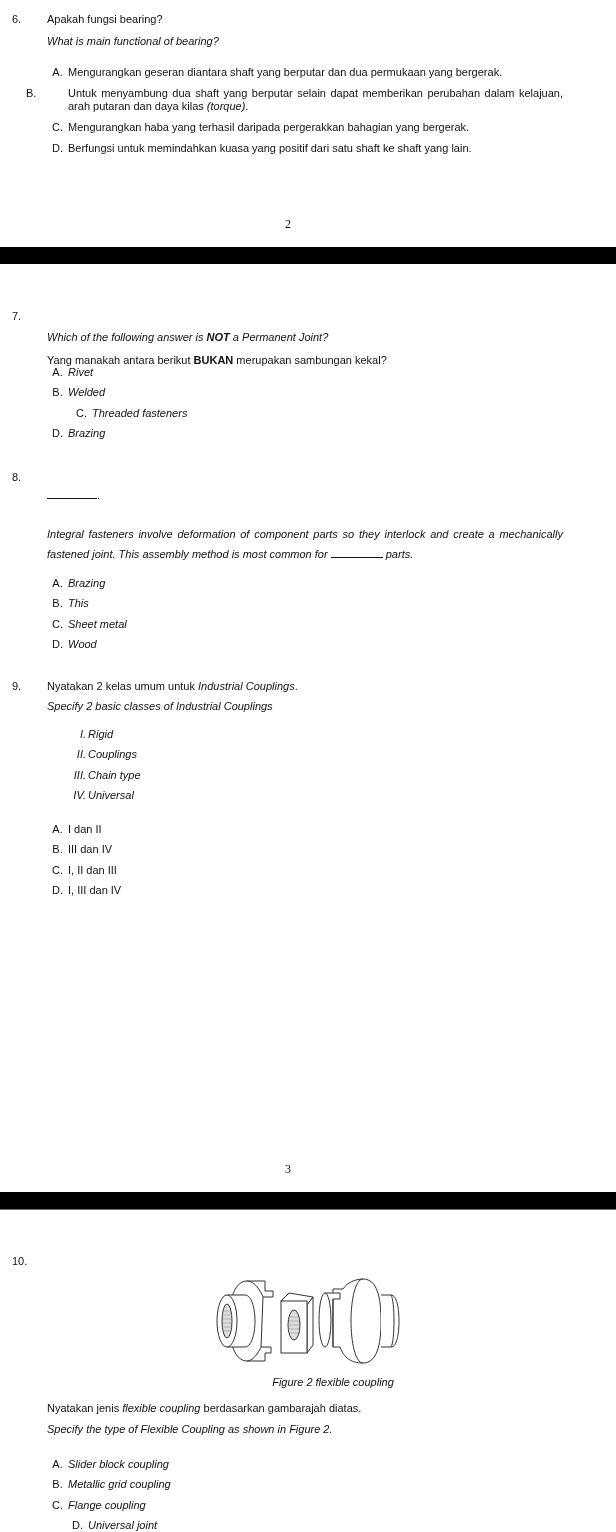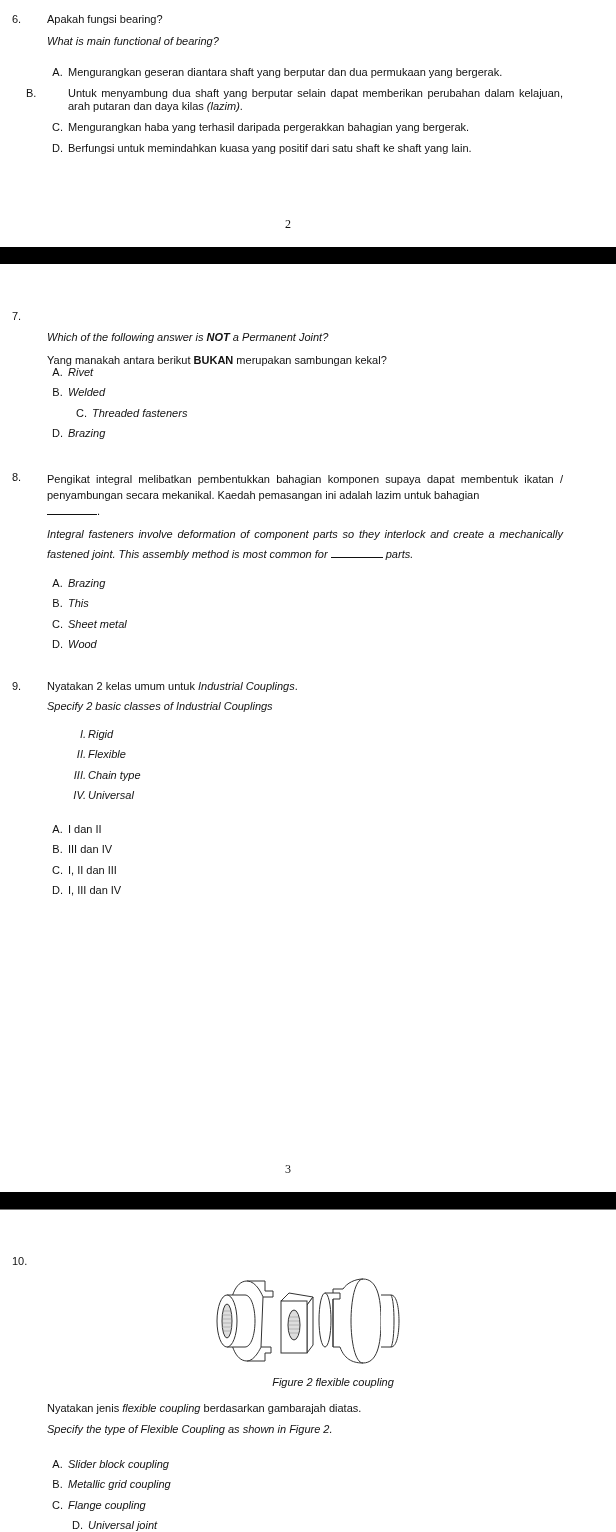--- a/index.html
+++ b/index.html
@@ -25,57 +25,57 @@
 </style>
 </head>
 <body>
 
 <div>
   <span class="qnum" style="top:13px;">6.</span>
   <div class="text" style="top:13px;">Apakah fungsi bearing?</div>
   <div class="text it" style="top:35px;">What is main functional of bearing?</div>
 
   <div class="opt" style="top:66px;"><span class="lbl">A.</span><span>Mengurangkan geseran diantara shaft yang berputar dan dua permukaan yang bergerak.</span></div>
-  <div class="opt hang" style="top:87px;"><span class="lbl">B.</span><span>Untuk menyambung dua shaft yang berputar selain dapat memberikan perubahan dalam kelajuan, arah putaran dan daya kilas </span><span class="it">(lazim)</span><span>.</span></div>
+  <div class="opt hang" style="top:87px;"><span class="lbl">B.</span><span>Untuk menyambung dua shaft yang berputar selain dapat memberikan perubahan dalam kelajuan, arah putaran dan daya kilas </span><span class="it">(torque)</span><span>.</span></div>
   <div class="opt" style="top:121px;"><span class="lbl">C.</span><span>Mengurangkan haba yang terhasil daripada pergerakkan bahagian yang bergerak.</span></div>
   <div class="opt" style="top:142px;"><span class="lbl">D.</span><span>Berfungsi untuk memindahkan kuasa yang positif dari satu shaft ke shaft yang lain.</span></div>
 </div>
 
 <div class="pagenum" style="top:218px;">2</div>
 <div class="bar" style="top:247px; height:17px;"></div>
 
 <div>
   <span class="qnum" style="top:310px;">7.</span>
   <div class="text" style="top:310px;margin-top:44px;"><span>Yang manakah antara berikut </span><b>BUKAN</b><span> merupakan sambungan kekal?</span></div>
   <div class="text it" style="top:331px;"><span>Which of the following answer is </span><b>NOT</b><span> a Permanent Joint?</span></div>
 
   <div class="opt it" style="top:366px;"><span class="lbl">A.</span><span>Rivet</span></div>
   <div class="opt it" style="top:386px;"><span class="lbl">B.</span><span>Welded</span></div>
   <div class="opt it" style="top:407px;margin-left:24px;"><span class="lbl">C.</span><span>Threaded fasteners</span></div>
   <div class="opt it" style="top:427px;"><span class="lbl">D.</span><span>Brazing</span></div>
 </div>
 
 <div>
   <span class="qnum" style="top:471px;">8.</span>
-  <div class="text just" style="top:471px; line-height:16px;"><span>Pengikat integral melibatkan pembentukkan bahagian komponen supaya dapat membentuk ikatan / penyambungan secara mekanikal. Kaedah pemasangan ini adalah lazim untuk bahagian</span><br><span class="blank" style="width:50px;"></span><span>.</span></div>
+  <div class="text just" style="top:471px; line-height:16px;"><br><span class="blank" style="width:50px;"></span><span>.</span></div>
   <div class="text just it" style="top:524px; line-height:20px;"><span>Integral fasteners involve deformation of component parts so they interlock and create a mechanically fastened joint. This assembly method is most common for </span><span class="blank" style="width:52px;"></span><span> parts.</span></div>
 
   <div class="opt it" style="top:577px;"><span class="lbl">A.</span><span>Brazing</span></div>
   <div class="opt it" style="top:597px;"><span class="lbl">B.</span><span>This</span></div>
   <div class="opt it" style="top:618px;"><span class="lbl">C.</span><span>Sheet metal</span></div>
   <div class="opt it" style="top:638px;"><span class="lbl">D.</span><span>Wood</span></div>
 </div>
 
 <div>
   <span class="qnum" style="top:680px;">9.</span>
   <div class="text" style="top:680px;"><span>Nyatakan 2 kelas umum untuk </span><span class="it">Industrial Couplings</span><span>.</span></div>
   <div class="text it" style="top:700px;">Specify 2 basic classes of Industrial Couplings</div>
 
   <div class="roman" style="left:88px; top:728px;"><span class="rn" style="right:auto; left:-32px;">I.</span><span>Rigid</span></div>
-  <div class="roman" style="left:88px; top:748px;"><span class="rn" style="right:auto; left:-32px;">II.</span><span>Flexible</span></div>
+  <div class="roman" style="left:88px; top:748px;"><span class="rn" style="right:auto; left:-32px;">II.</span><span>Couplings</span></div>
   <div class="roman" style="left:88px; top:769px;"><span class="rn" style="right:auto; left:-32px;">III.</span><span>Chain type</span></div>
   <div class="roman" style="left:88px; top:789px;"><span class="rn" style="right:auto; left:-32px;">IV.</span><span>Universal</span></div>
 
   <div class="opt" style="top:823px;"><span class="lbl">A.</span><span>I dan II</span></div>
   <div class="opt" style="top:843px;"><span class="lbl">B.</span><span>III dan IV</span></div>
   <div class="opt" style="top:864px;"><span class="lbl">C.</span><span>I, II dan III</span></div>
   <div class="opt" style="top:884px;"><span class="lbl">D.</span><span>I, III dan IV</span></div>
 </div>
 
 <div class="pagenum" style="top:1163px;">3</div>

